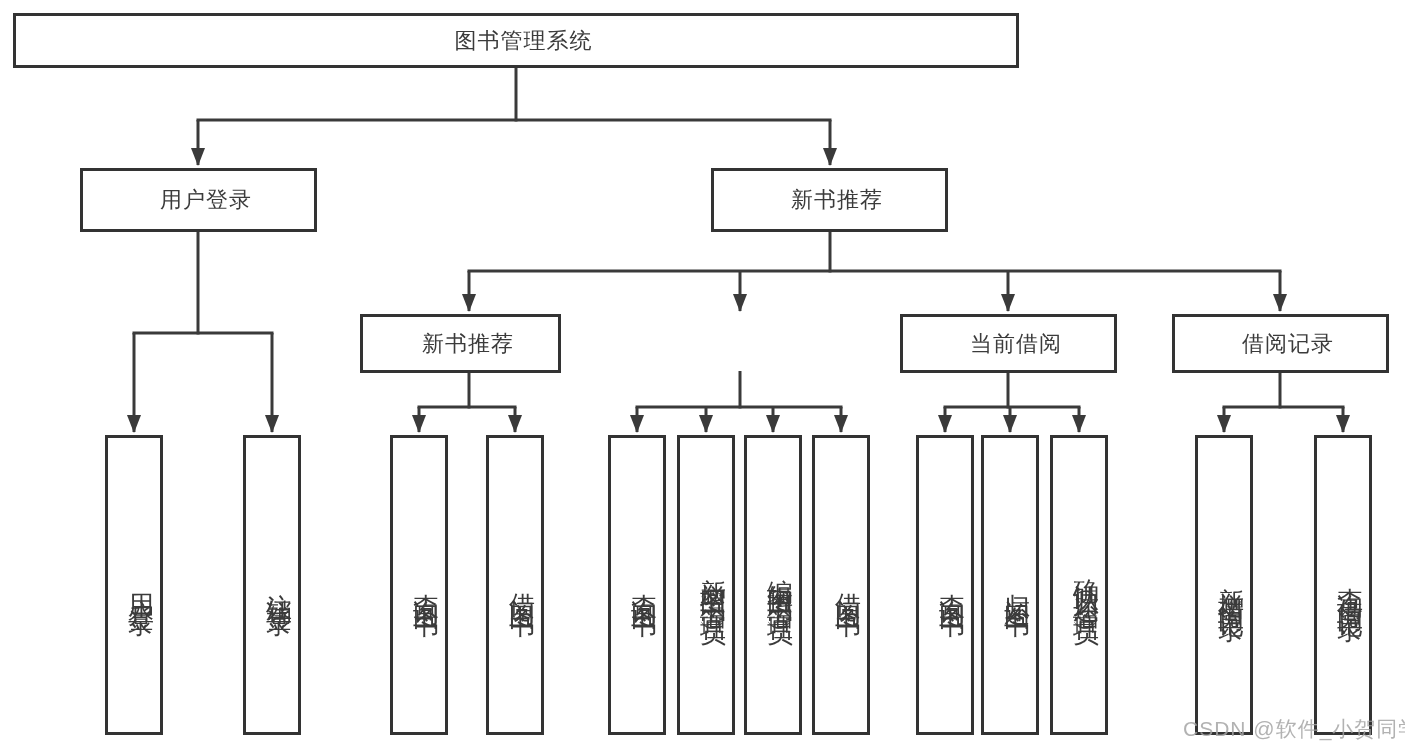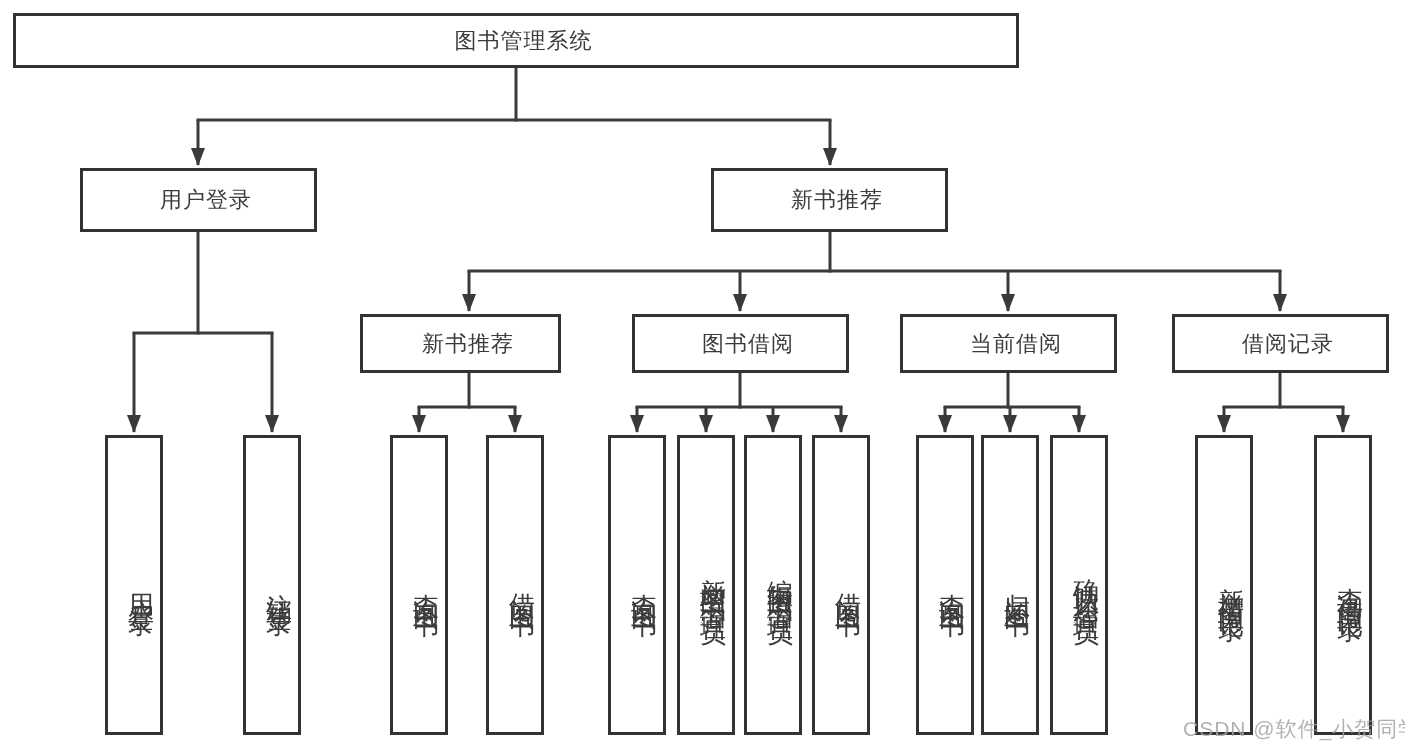--- a/index.html
+++ b/index.html
@@ -129,23 +129,20 @@
   <div class="node node-l2" style="left:80px">
     <span>用户登录</span>
   </div>
   <div class="node node-l2" style="left:711px">
     <span>新书推荐</span>
   </div>
 
   <div class="node node-l3" style="left:360px;width:201px">
     <span>新书推荐</span>
   </div>
-  <div class="node node-l3" style="left:632px">
-    <span>图书借阅</span>
-  </div>
   <div class="node node-l3" style="left:1172px">
     <span>借阅记录</span>
   </div>
   <div class="node node-l3" style="left:900px">
     <span>当前借阅</span>
   </div>
 
   <div class="node node-leaf" style="left:105px">
     <span class="vtext">用户登录</span>
   </div>

